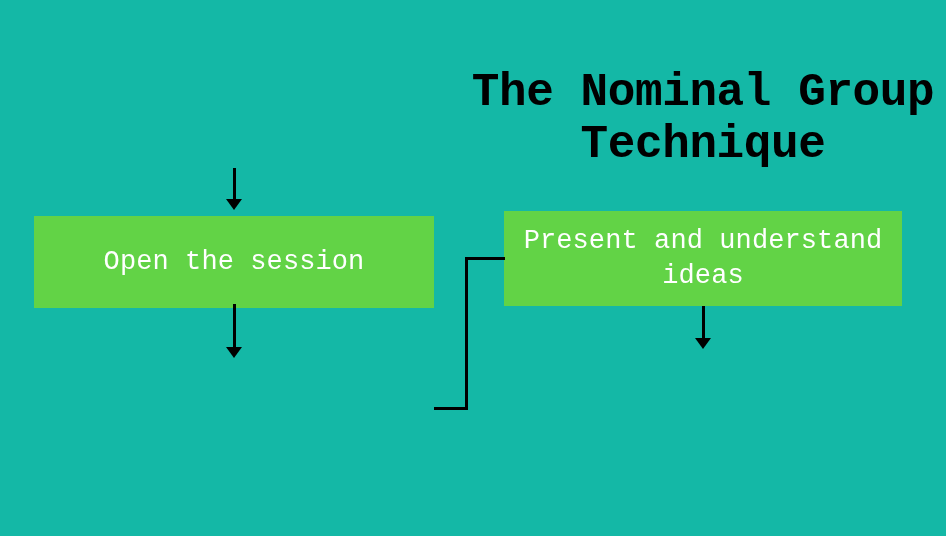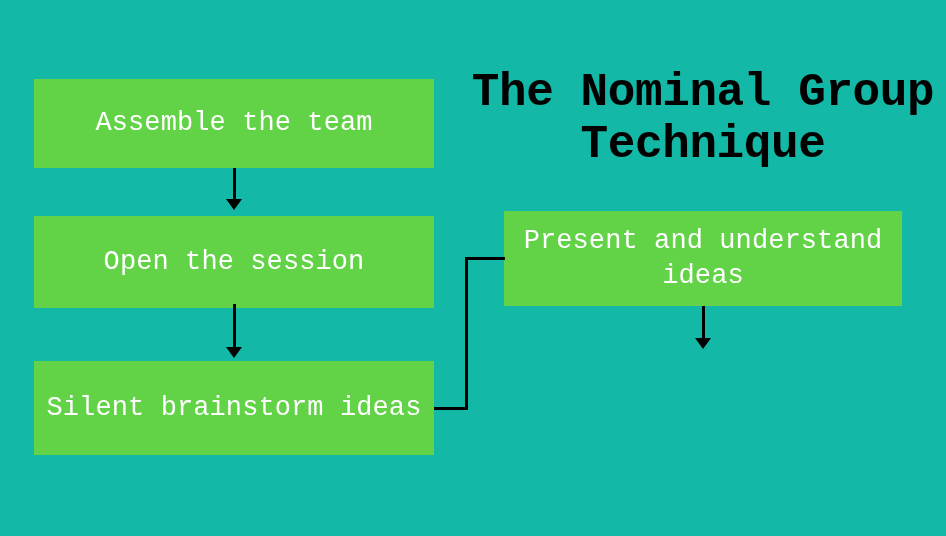--- a/index.html
+++ b/index.html
@@ -81,25 +81,23 @@
   #arrow3-head { left: 695px; top: 338px; }
 </style>
 </head>
 <body>
 
 <div id="canvas">
 
   <div class="title">The Nominal Group
 Technique</div>
 
-  <div class="node" id="node-assemble">Assemble the team</div>
 
   <div class="node" id="node-open">Open the session</div>
 
-  <div class="node" id="node-silent">Silent brainstorm ideas</div>
 
   <div class="node" id="node-present">Present and understand
 ideas</div>
 
 
   <div class="conn vline" id="arrow1-line"></div>
   <div class="arrowhead" id="arrow1-head"></div>
 
   <div class="conn vline" id="arrow2-line"></div>
   <div class="arrowhead" id="arrow2-head"></div>

